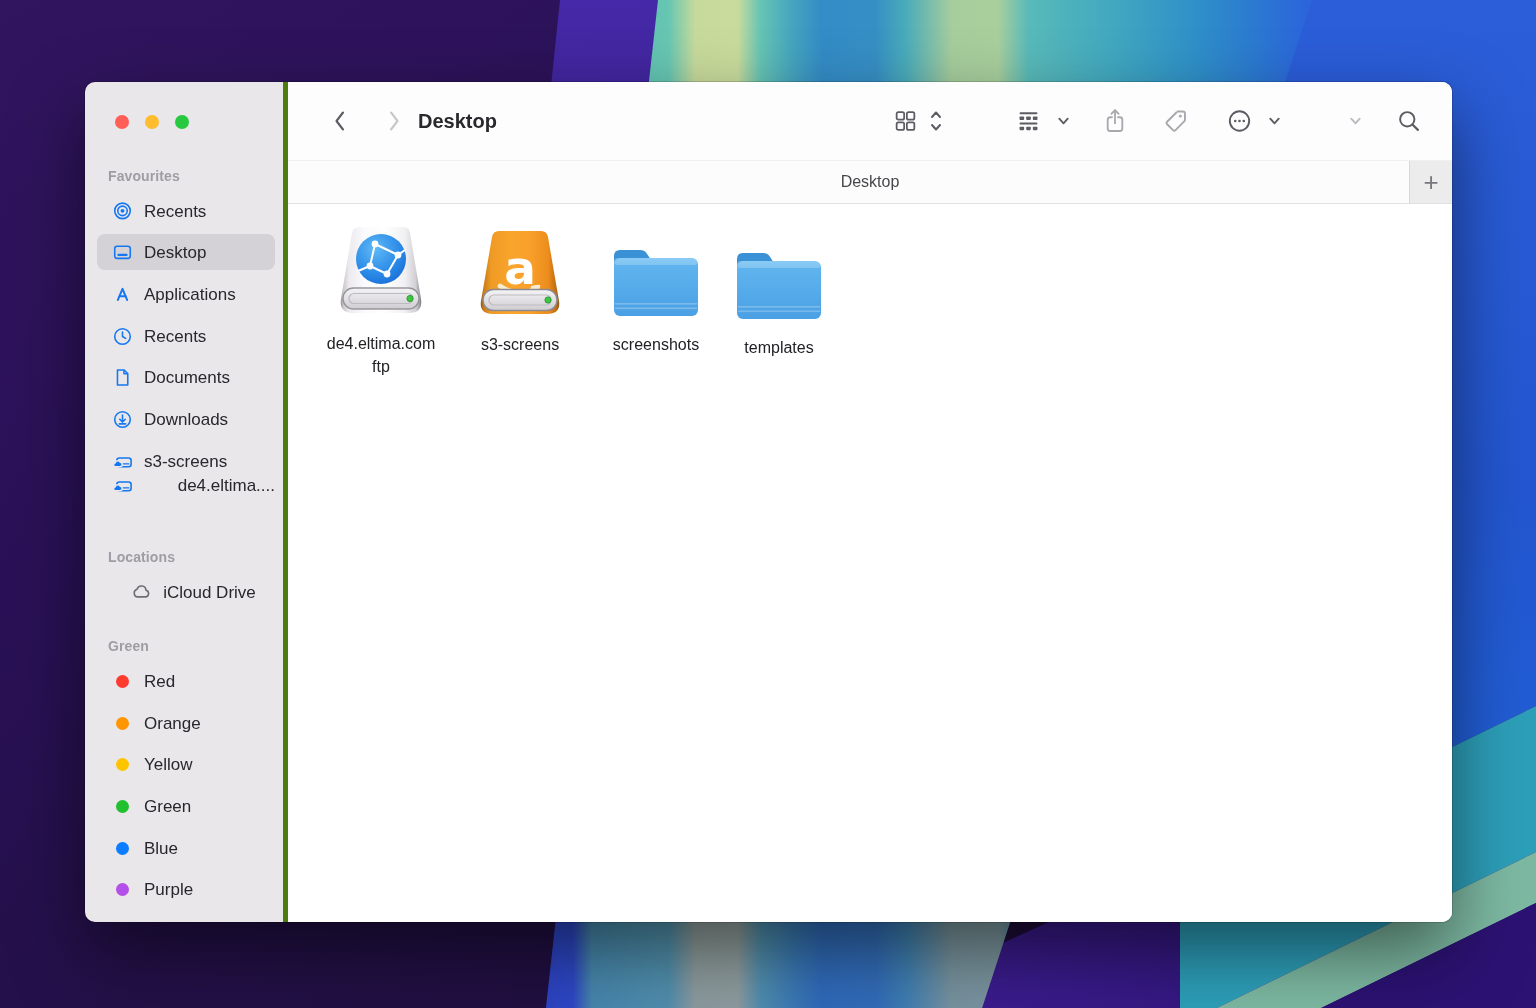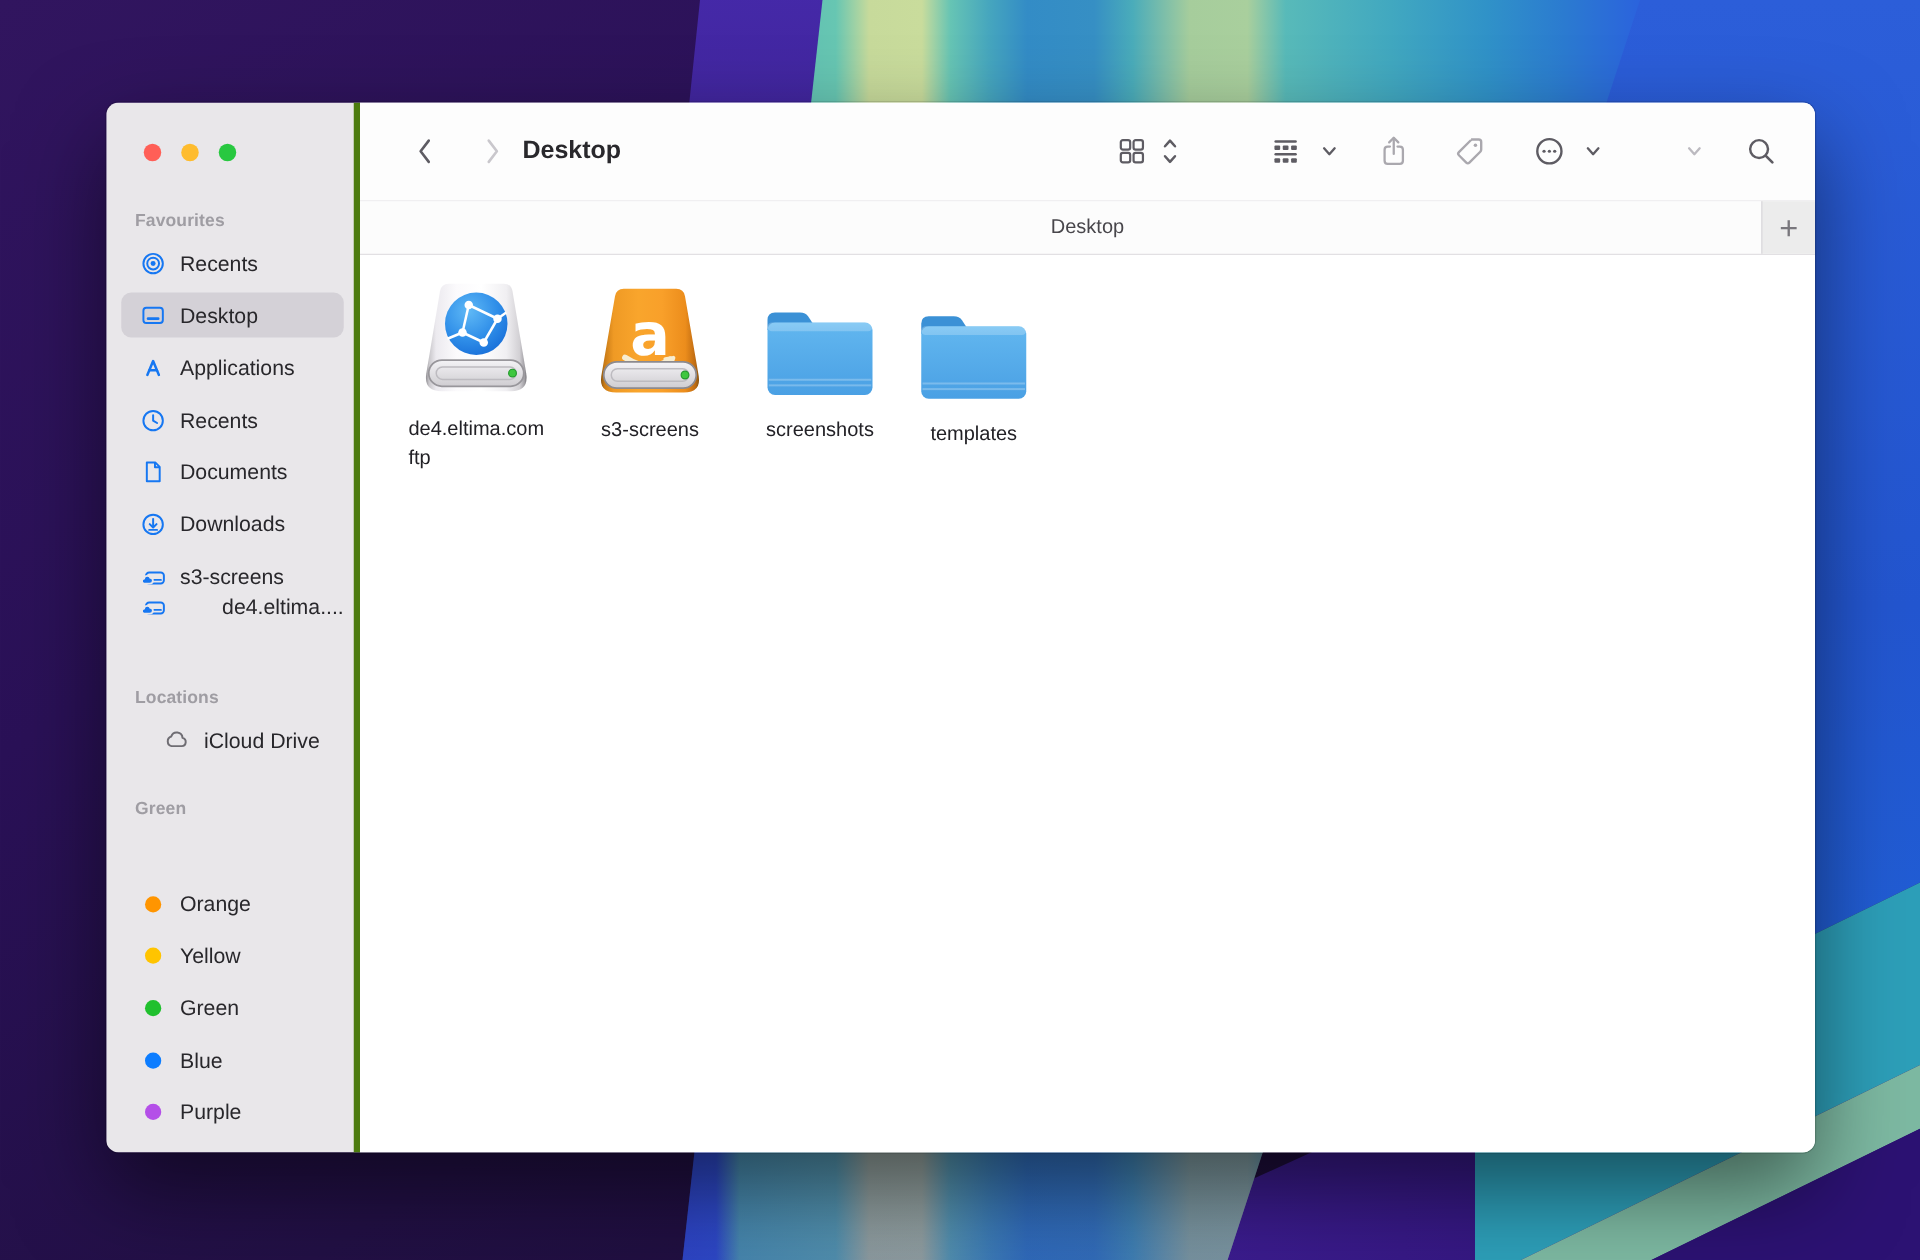--- a/index.html
+++ b/index.html
@@ -55,21 +55,21 @@
   .tab-title { font-size:16px; color:#48464b; }
   .new-tab-button {
     position:absolute; right:0; top:0; bottom:0; width:43px; background:#ececec;
     border-left:1px solid #d9d7db; display:flex; align-items:center; justify-content:center;
     font-size:26px; font-weight:300; color:#79777d; cursor:default;
   }
 
   .content { position:relative; flex:1 1 auto; background:#ffffff; }
   .fs-item { position:absolute; width:160px; display:flex; flex-direction:column; align-items:center; }
   .fs-icon-box { display:flex; align-items:flex-end; justify-content:center; }
-  .fs-label { margin-top:11px; font-size:16px; line-height:23px; color:#222126; text-align:left; }
+  .fs-label { margin-top:11px; font-size:16px; line-height:23px; color:#222126; text-align:center; }
 </style>
 </head>
 <body>
 
 <div class="wallpaper">
   <svg viewBox="0 0 1536 1008" preserveAspectRatio="none">
     <defs>
       <linearGradient id="bgGrad" x1="0" y1="0" x2="1" y2="1">
         <stop offset="0" stop-color="#31155f"></stop>
         <stop offset="0.3" stop-color="#2a1157"></stop>
@@ -236,20 +236,24 @@
       <span class="row-icon">
         <svg width="21" height="21" viewBox="0 0 20 20">
             <path d="M5.9 14.2 H13.7 A3.2 3.2 0 0 0 14.3 7.9 A4.4 4.4 0 0 0 5.7 6.9 A3.8 3.8 0 0 0 5.9 14.2 Z" fill="none" stroke="#6f6d73" stroke-width="1.5" stroke-linejoin="round"></path>
           </svg>
       </span>
       <span class="row-label">iCloud Drive</span>
     </div>
 
     <div class="side-header" style="top:555px;">Green</div>
 
+    <div class="side-row" style="top:581px;">
+      <span class="tag-dot" style="background: rgb(255, 59, 48);"></span>
+      <span class="row-label">Red</span>
+    </div>
     <div class="side-row" style="top:623px;">
       <span class="tag-dot" style="background: rgb(255, 149, 0);"></span>
       <span class="row-label">Orange</span>
     </div>
     <div class="side-row" style="top:664px;">
       <span class="tag-dot" style="background: rgb(255, 196, 0);"></span>
       <span class="row-label">Yellow</span>
     </div>
     <div class="side-row" style="top:706px;">
       <span class="tag-dot" style="background: rgb(32, 192, 46);"></span>

